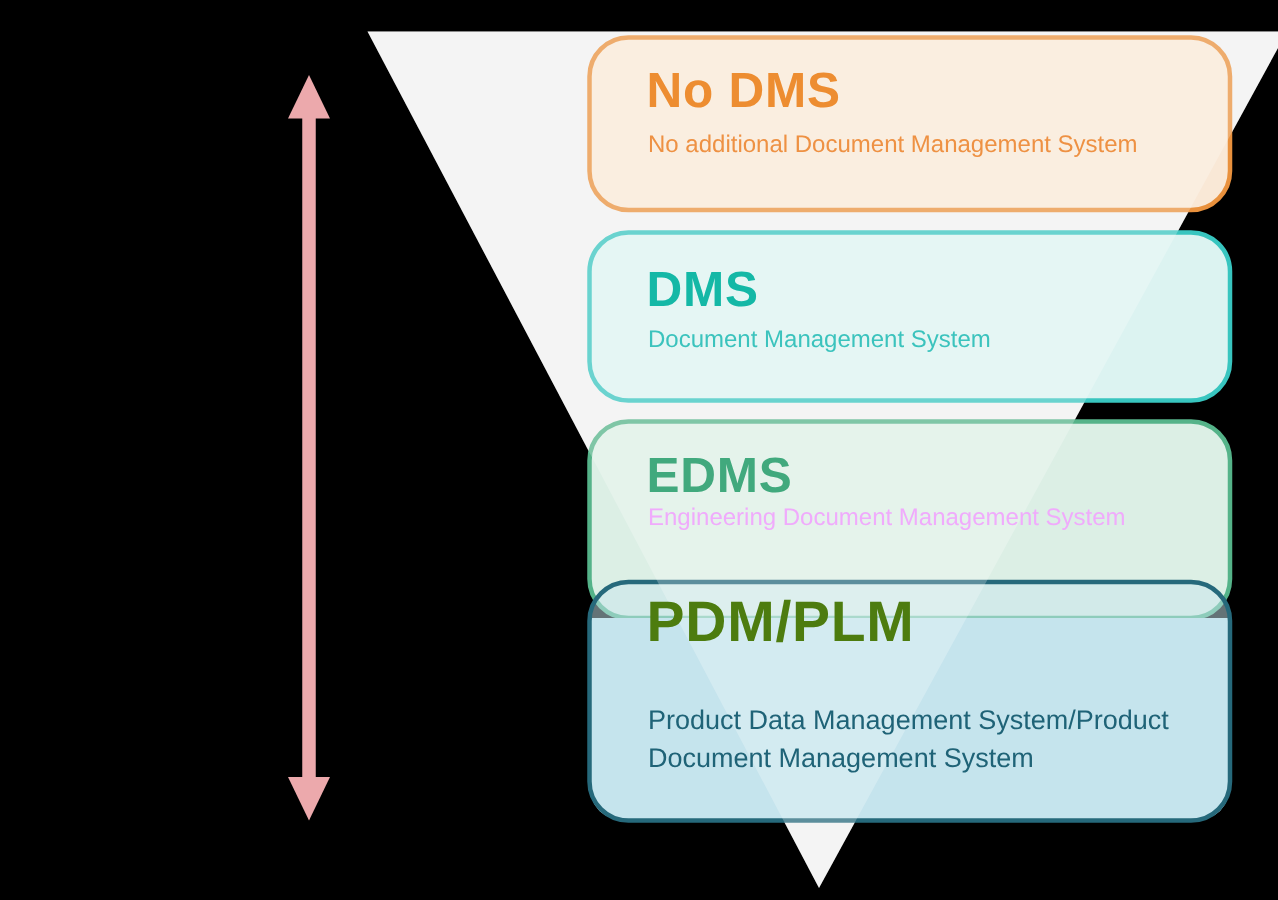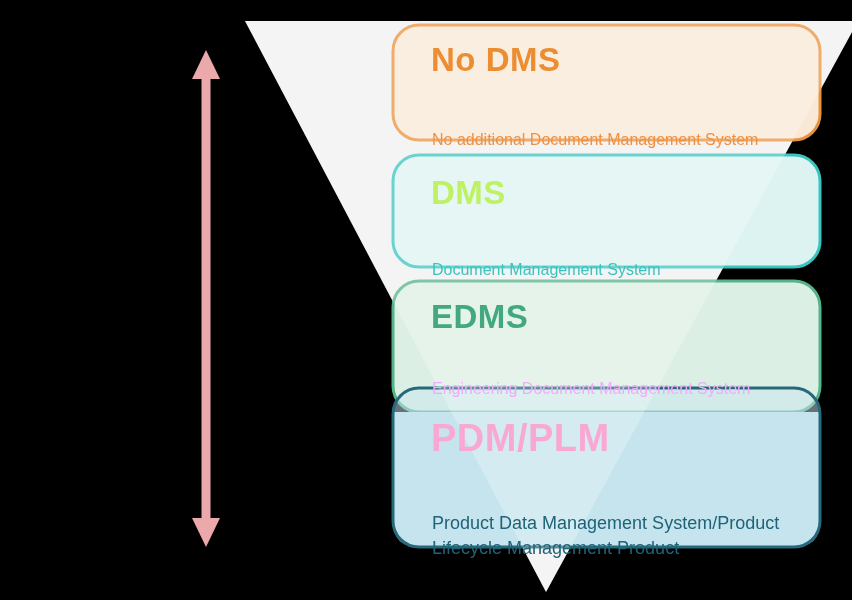--- a/index.html
+++ b/index.html
@@ -32,21 +32,20 @@
   .lvl-title.lg {
     font-size: 38px;
   }
   .lvl-sub {
     position: absolute;
     left: 432px;
     font-size: 16px;
     font-weight: 400;
     line-height: 1.4;
     white-space: nowrap;
-    margin-top: 43px;
   }
   .lvl-sub.wrap {
     font-size: 18px;
     font-weight: 500;
     white-space: normal;
     width: 370px;
   }
 </style>
 </head>
 <body>
@@ -72,22 +71,22 @@
     <g>
       <line x1="206" y1="74" x2="206" y2="522" stroke-width="9" stroke="#ECA9AC"></line>
       <polygon points="206,50 192,79 220,79" fill="#ECA9AC"></polygon>
       <polygon points="206,547 192,518 220,518" fill="#ECA9AC"></polygon>
     </g>
   </svg>
 
   <div class="lvl-title" style="top: 41px; color: rgb(237, 141, 49);">No DMS</div>
   <div class="lvl-sub" style="top: 86px; color: rgb(238, 145, 67);">No additional Document Management System</div>
 
-  <div class="lvl-title" style="top: 174px; color: #bef264;">DMS</div>
+  <div class="lvl-title" style="top: 174px; color: #14b8a6;">DMS</div>
   <div class="lvl-sub" style="top: 216px; color: rgb(59, 195, 189);">Document Management System</div>
 
   <div class="lvl-title" style="top: 298px; color: rgb(65, 169, 125); text-align: center;">EDMS</div>
   <div class="lvl-sub" style="top: 335px; color: #f0abfc;">Engineering Document Management System</div>
 
-  <div class="lvl-title lg" style="top: 417px; color: #f9a8d4;">PDM/PLM</div>
-  <div class="lvl-sub wrap" style="top: 468px; color: rgb(31, 99, 119);">Product Data Management System/Product Lifecycle Management Product</div>
+  <div class="lvl-title lg" style="top: 394px; color: #4d7c0f;">PDM/PLM</div>
+  <div class="lvl-sub wrap" style="top: 468px; color: rgb(31, 99, 119);">Product Data Management System/Product Document Management System</div>
 
 </div>
 
 </body></html>

